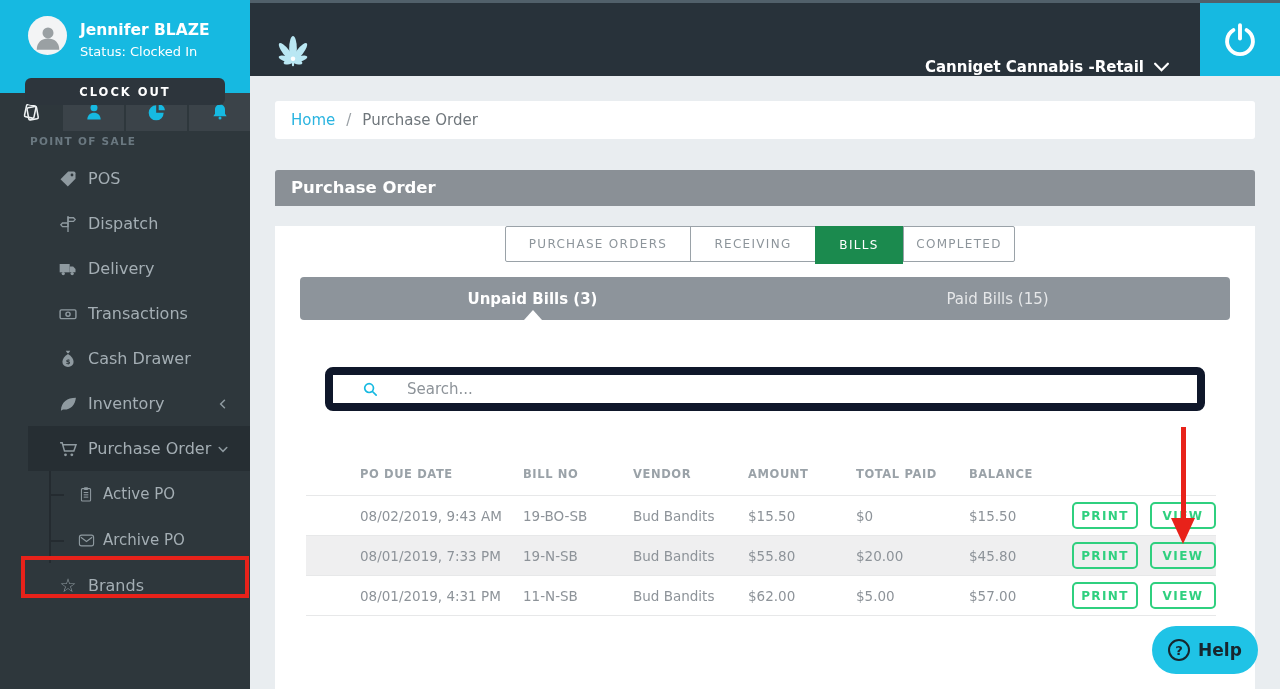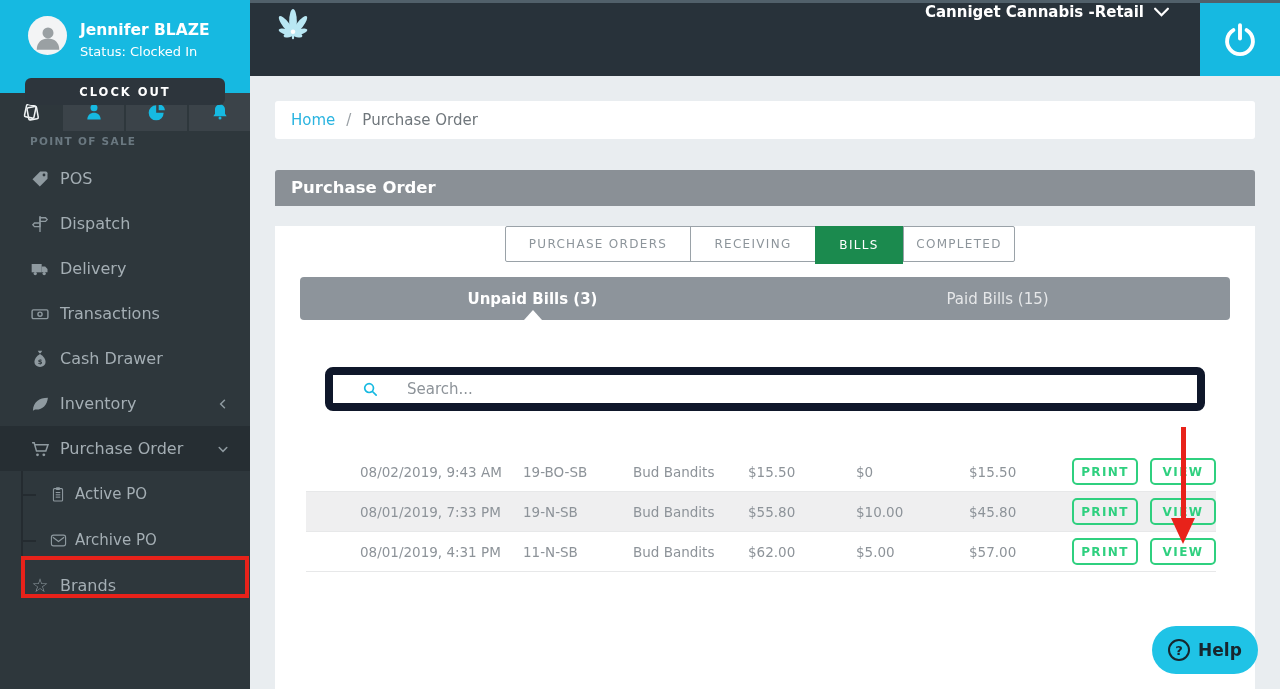--- a/index.html
+++ b/index.html
@@ -12,34 +12,34 @@
   .user-block { position:relative; height:93px; background:#16b9e1; }
   .avatar { position:absolute; left:28px; top:16px; width:39px; height:39px; border-radius:50%; background:#f3f4f5; display:flex; align-items:center; justify-content:center; overflow:hidden; }
   .user-name { position:absolute; left:80px; top:21px; color:#fff; font-size:15.5px; font-weight:bold; }
   .user-status { position:absolute; left:80px; top:44px; color:#fff; font-size:13px; }
   .clock-out { position:absolute; left:25px; top:78px; width:200px; height:27px; background:#2d353c; color:#fff; border:none; border-radius:6px; font-size:11.5px; font-weight:bold; letter-spacing:2px; font-family:inherit; cursor:pointer; }
   .icon-tabs { display:flex; height:38px; }
   .icon-tab { flex:1; display:flex; align-items:center; justify-content:center; color:#16b9e1; }
   .icon-tab.lighter { background:#3b4349; border-left:2px solid #2e373c; }
   .icon-tab.first { color:#eef2f3; }
   .section-label { margin:4px 0 0 30px; color:#6a7880; font-size:10.5px; font-weight:bold; letter-spacing:1.3px; }
-  .menu { margin-top:9px; }
+  .menu { margin-top:9px;padding-left:28px; }
   .menu-item { position:relative; height:45px; display:flex; align-items:center; padding-left:28px; color:#a4aeb4; font-size:16px; cursor:pointer; }
   .menu-item .mi-icon { width:24px; display:flex; justify-content:center; color:#8f9aa0; margin-right:8px; }
   .menu-item .chev { position:absolute; right:20px; color:#8f9aa0; display:flex; }
   .menu-item.active-parent { background:#262e33; }
   .submenu { position:relative; }
   .submenu::before { content:""; position:absolute; left:21px; top:0; width:2px; height:92px; background:#242b30; }
   .submenu-item { position:relative; height:46px; display:flex; align-items:center; padding-left:48px; color:#a4aeb4; font-size:15px; cursor:pointer; }
   .submenu-item::before { content:""; position:absolute; left:21px; top:50%; width:15px; height:2px; background:#242b30; }
   .submenu-item .mi-icon { width:20px; display:flex; justify-content:center; color:#8f9aa0; margin-right:7px; }
   .star-glyph { font-size:19px; line-height:1; }
 
   
-  .topbar { position:absolute; left:250px; right:0; top:0; height:76px; background:#28323a; border-top:3px solid #51606a; display:flex; align-items:flex-start; }
+  .topbar { position:absolute; left:250px; right:0; top:0; height:76px; background:#28323a; border-top:3px solid #51606a; display:flex; align-items:flex-end; }
   .leaf-logo { margin-left:22px; display:flex; }
   .company { margin-left:auto; display:flex; align-items:center; gap:9px; color:#fff; font-size:15px; font-weight:bold; cursor:pointer; }
   .power-btn { width:80px; height:73px; margin-left:30px; background:#16b9e1; border:none; display:flex; align-items:center; justify-content:center; cursor:pointer; }
 
   
   .main { position:absolute; left:250px; top:76px; right:0; bottom:0; background:#e9edf0; overflow:hidden; }
   .breadcrumb { width:980px; height:38px; margin:25px 25px 0 25px; background:#fff; border-radius:3px; display:flex; align-items:center; padding-left:16px; font-size:15px; }
   .bc-home { color:#2ab4e0; cursor:pointer; }
   .bc-sep { color:#9aa0a5; margin:0 11px; }
   .bc-current { color:#6f767b; }
@@ -311,40 +311,49 @@
           <span>
             <svg width="17" height="17" viewBox="0 0 24 24" fill="none" stroke="#16b9e1" stroke-width="2.4" stroke-linecap="round">
                 <circle cx="10" cy="10" r="6.2"></circle>
                 <line x1="14.8" y1="14.8" x2="20" y2="20"></line>
               </svg>
           </span>
           <input type="text" placeholder="Search..." style="">
         </div>
 
         <div class="table">
+          <div class="trow thead">
+            <div>PO DUE DATE</div>
+            <div>BILL NO</div>
+            <div>VENDOR</div>
+            <div>AMOUNT</div>
+            <div>TOTAL PAID</div>
+            <div>BALANCE</div>
+            <div></div>
+          </div>
 
           <div class="trow">
             <div>08/02/2019, 9:43 AM</div>
             <div>19-BO-SB</div>
             <div>Bud Bandits</div>
             <div>$15.50</div>
             <div>$0</div>
             <div>$15.50</div>
             <div class="actions-cell">
               <button class="act-btn">PRINT</button>
               <button class="act-btn">VIEW</button>
             </div>
           </div>
 
           <div class="trow highlight">
             <div>08/01/2019, 7:33 PM</div>
             <div>19-N-SB</div>
             <div>Bud Bandits</div>
             <div>$55.80</div>
-            <div>$10.00</div>
+            <div>$20.00</div>
             <div>$45.80</div>
             <div class="actions-cell">
               <button class="act-btn">PRINT</button>
               <button class="act-btn">VIEW</button>
             </div>
           </div>
 
           <div class="trow">
             <div>08/01/2019, 4:31 PM</div>
             <div>11-N-SB</div>

